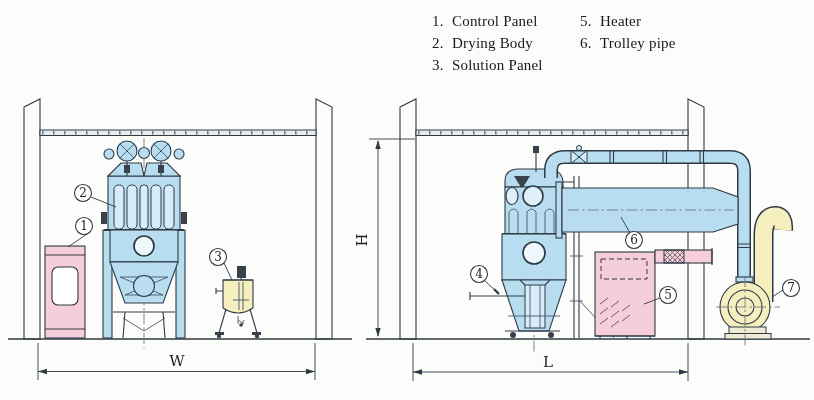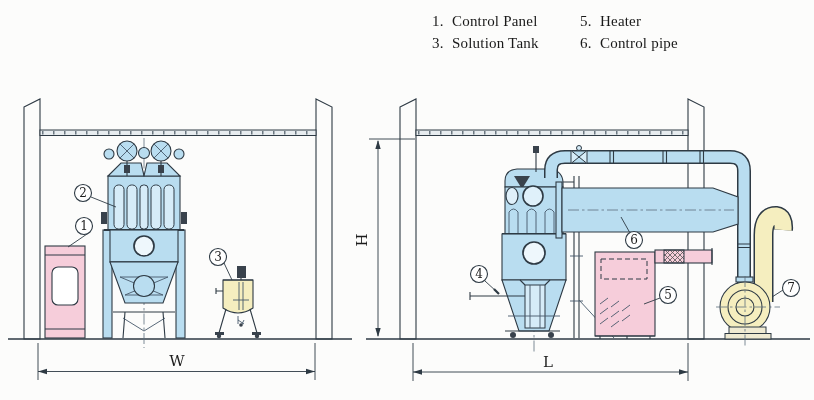--- a/index.html
+++ b/index.html
@@ -34,25 +34,26 @@
   .pipeF{stroke:#b9ddf0;fill:none;}
   .tick {stroke:#42505c;stroke-width:3.4;stroke-dasharray:1.5 9.5;opacity:.75;fill:none;}
 </style>
 </head>
 <body>
 
 <div class="stage">
 
   <div class="legend-col" id="legend-col1">
     <div><span class="lnum">1.</span><span>Control Panel</span></div>
-    <div><span class="lnum">3.</span><span>Solution Tank</span></div>
+    <div><span class="lnum">2.</span><span>Drying Body</span></div>
+    <div><span class="lnum">3.</span><span>Solution Panel</span></div>
   </div>
   <div class="legend-col" id="legend-col2">
     <div><span class="lnum">5.</span><span>Heater</span></div>
-    <div><span class="lnum">6.</span><span>Control pipe</span></div>
+    <div><span class="lnum">6.</span><span>Trolley pipe</span></div>
   </div>
 
   <svg width="814" height="400" viewBox="0 0 814 400">
     <defs>
       <pattern id="hatch" patternUnits="userSpaceOnUse" width="7.5" height="7.5">
         <line x1="0" y1="7.5" x2="7.5" y2="0" stroke="#333740" stroke-width="1"></line>
       </pattern>
       <pattern id="xhatch" patternUnits="userSpaceOnUse" width="5" height="5">
         <line x1="0" y1="5" x2="5" y2="0" stroke="#555" stroke-width=".8"></line>
         <line x1="0" y1="0" x2="5" y2="5" stroke="#555" stroke-width=".8"></line>

